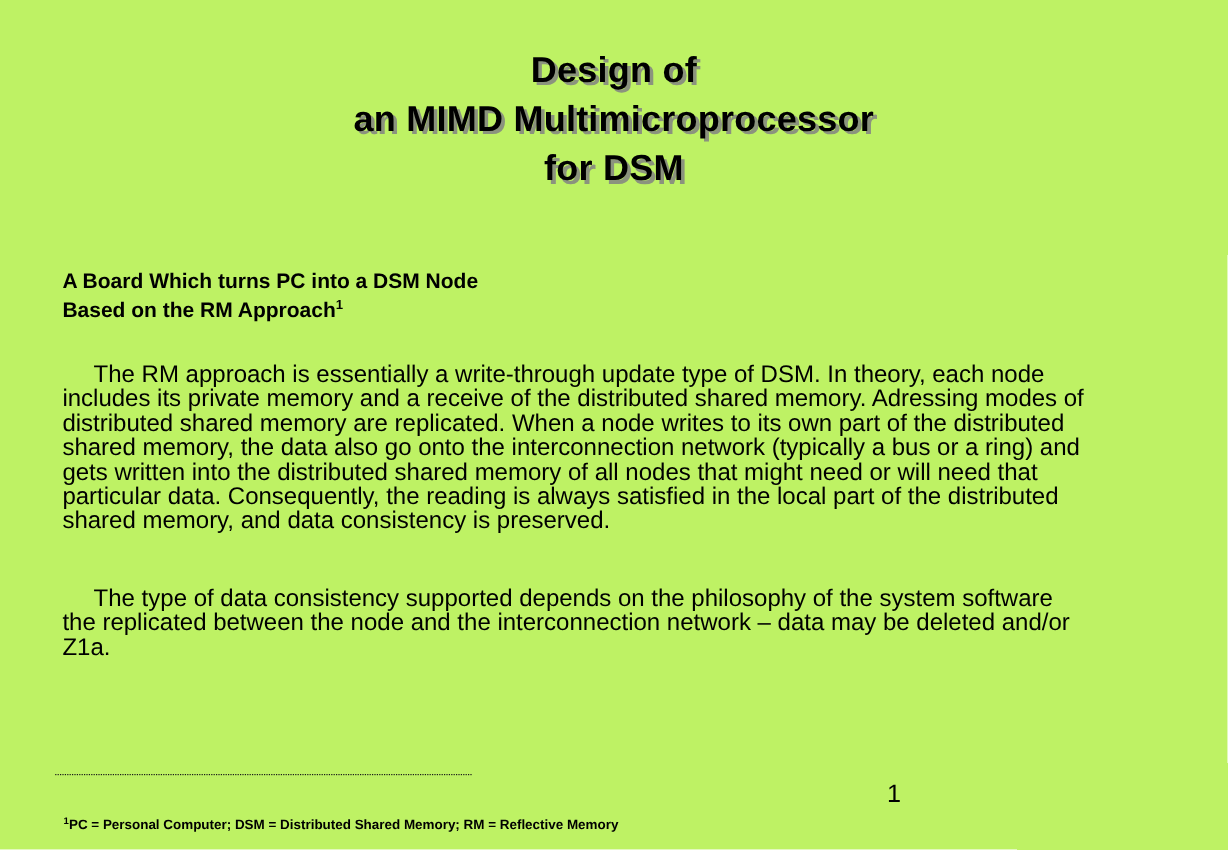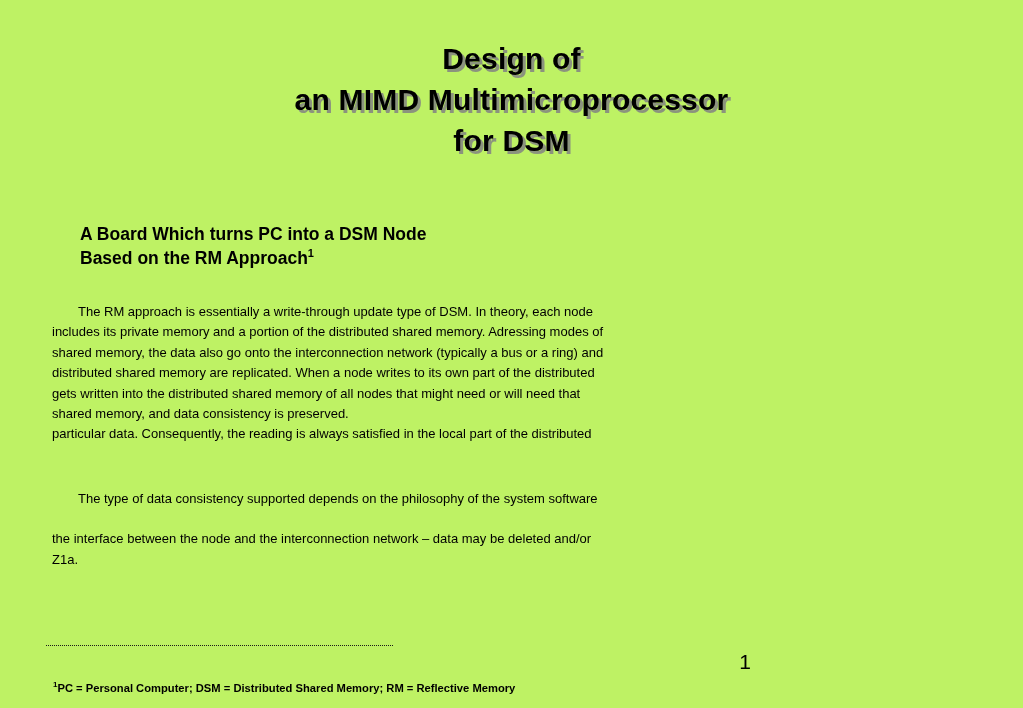--- a/index.html
+++ b/index.html
@@ -43,51 +43,50 @@
     position: absolute;
     left: 52px;
     top: 222px;
     width: 900px;
   }
   .subtitle-line {
     font-size: 17.5px;
     font-weight: bold;
     line-height: 24px;
     color: #000000;
-    margin-left: 28px;
   }
   .sup {
     font-size: 11px;
     vertical-align: super;
     line-height: 0;
   }
 
   
   .body-block {
     position: absolute;
     left: 52px;
     top: 302px;
     width: 898px;
   }
   .para {
-    font-size: 13px;
+    font-size: 20px;
     line-height: 20.4px;
     color: #000000;
     text-align: left;
   }
   .para .ln {
     display: block;
     white-space: nowrap;
   }
   .para .ln.indent {
     text-indent: 26px;
   }
   .para-1 { margin: 0; }
   .para-2 { margin: 44px 0 0 0; }
-  .para-2 .ln.gap { margin-bottom: 20px; }
+  .para-2 .ln.gap { margin-bottom: 0; }
 
   
   .footnote-rule {
     position: absolute;
     left: 46px;
     top: 645px;
     width: 347px;
     height: 0;
     border-top: 1.5px dotted #1a1a1a;
   }
@@ -132,31 +131,31 @@
 
   <div class="subtitle-block">
     <div class="subtitle-line">A Board Which turns PC into a DSM Node</div>
     <div class="subtitle-line"><span>Based on the RM Approach</span><span class="sup">1</span></div>
   </div>
 
   <div class="body-block">
 
     <div class="para para-1">
       <span class="ln indent">The RM approach is essentially a write-through update type of DSM. In theory, each node</span>
-      <span class="ln">includes its private memory and a portion of the distributed shared memory. Adressing modes of</span>
+      <span class="ln">includes its private memory and a receive of the distributed shared memory. Adressing modes of</span>
+      <span class="ln">distributed shared memory are replicated. When a node writes to its own part of the distributed</span>
       <span class="ln">shared memory, the data also go onto the interconnection network (typically a bus or a ring) and</span>
-      <span class="ln">distributed shared memory are replicated. When a node writes to its own part of the distributed</span>
       <span class="ln">gets written into the distributed shared memory of all nodes that might need or will need that</span>
+      <span class="ln">particular data. Consequently, the reading is always satisfied in the local part of the distributed</span>
       <span class="ln">shared memory, and data consistency is preserved.</span>
-      <span class="ln">particular data. Consequently, the reading is always satisfied in the local part of the distributed</span>
     </div>
 
     <div class="para para-2">
       <span class="ln indent gap">The type of data consistency supported depends on the philosophy of the system software</span>
-      <span class="ln">the interface between the node and the interconnection network – data may be deleted and/or</span>
+      <span class="ln">the replicated between the node and the interconnection network – data may be deleted and/or</span>
       <span class="ln">Z1a.</span>
     </div>
 
   </div>
 
   <div class="footnote-rule"></div>
 
   <div class="footnote-text"><span class="sup-note">1</span><span>PC = Personal Computer;  DSM = Distributed Shared Memory;  RM = Reflective Memory</span></div>
 
   <div class="page-number">1</div>

